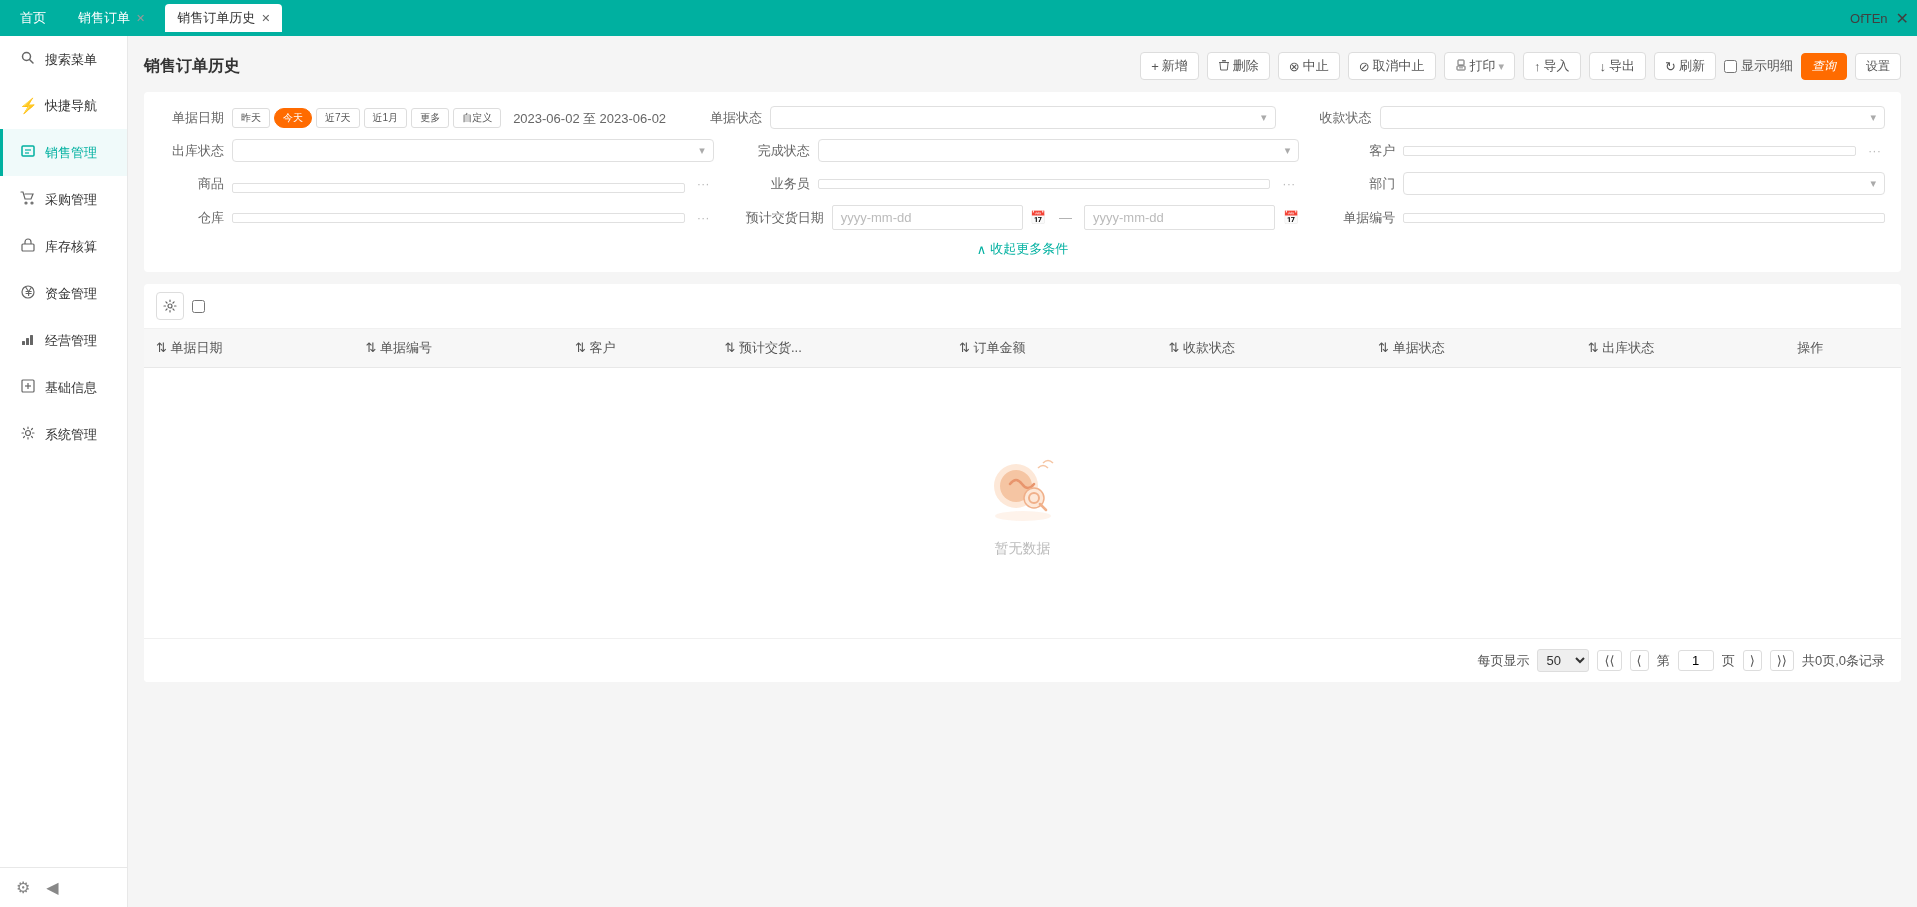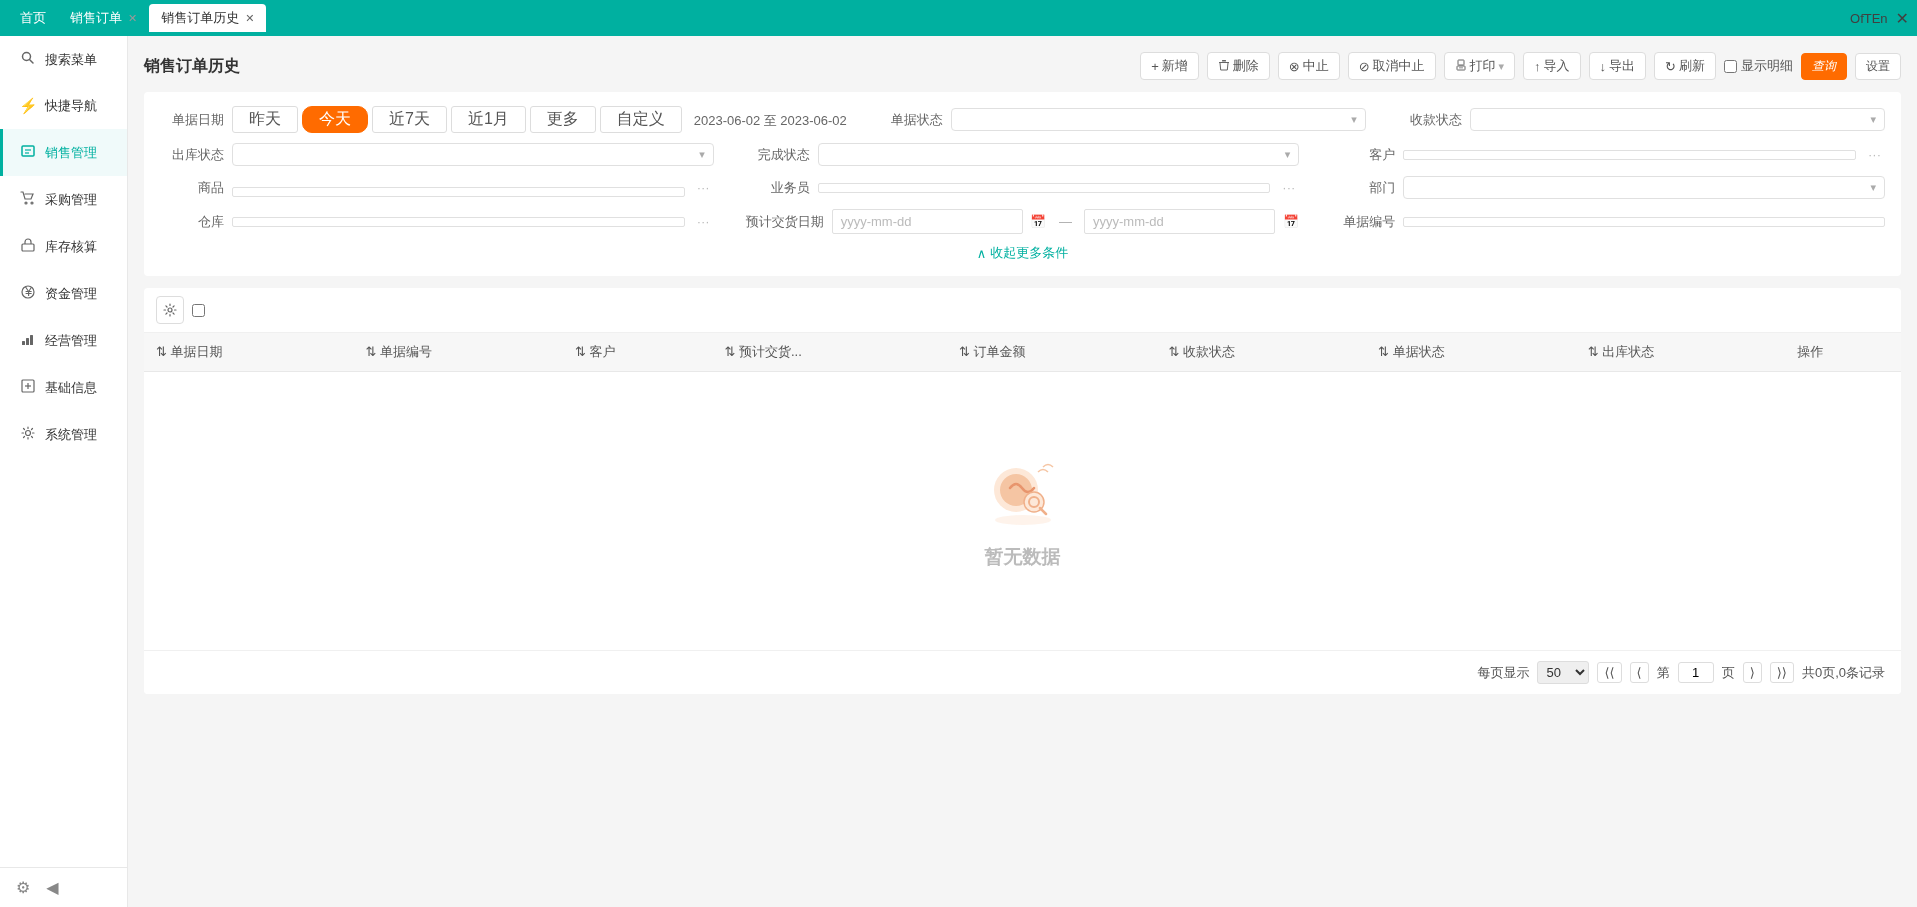--- a/index.html
+++ b/index.html
@@ -5,21 +5,21 @@
     * { box-sizing: border-box; margin: 0; padding: 0; font-family: 'Microsoft YaHei', Arial, sans-serif; font-size: 13px; }
     body { display: flex; flex-direction: column; height: 100vh; background: #f5f5f5; overflow: hidden; }
 
     
     .top-bar {
       height: 36px;
       background: #00b0a0;
       display: flex;
       align-items: center;
       padding: 0 8px;
-      gap: 0;
+      gap: 8px;
       flex-shrink: 0;
     }
     .tab-item {
       height: 28px;
       padding: 0 12px;
       border-radius: 4px 4px 0 0;
       display: flex;
       align-items: center;
       gap: 6px;
       cursor: pointer;
@@ -161,27 +161,27 @@
       min-width: 64px;
       text-align: right;
       flex-shrink: 0;
     }
     .date-range-btns {
       display: flex;
       align-items: center;
       gap: 4px;
     }
     .date-btn {
-      padding: 2px 16px;
+      padding: 2px 8px;
       border: 1px solid #ddd;
       border-radius: 3px;
       cursor: pointer;
       color: #555;
       background: #fff;
-      font-size: 16px;
+      font-size: 10px;
     }
     .date-btn.active {
       background: #ff6b00;
       color: #fff;
       border-color: #ff6b00;
       border-radius: 10px;
     }
     .date-text {
       color: #666;
       font-size: 12px;
@@ -276,22 +276,21 @@
       justify-content: center;
       padding: 80px 0;
     }
     .empty-icon {
       width: 90px;
       height: 80px;
       margin-bottom: 12px;
     }
     .empty-text {
       color: #bbb;
-      font-size: 19px;
-      font-weight: bold;
+      font-size: 14px;
     }
 
     
     .pagination {
       display: flex;
       align-items: center;
       justify-content: flex-end;
       padding: 10px 16px;
       background: #fff;
       border-top: 1px solid #f0f0f0;

